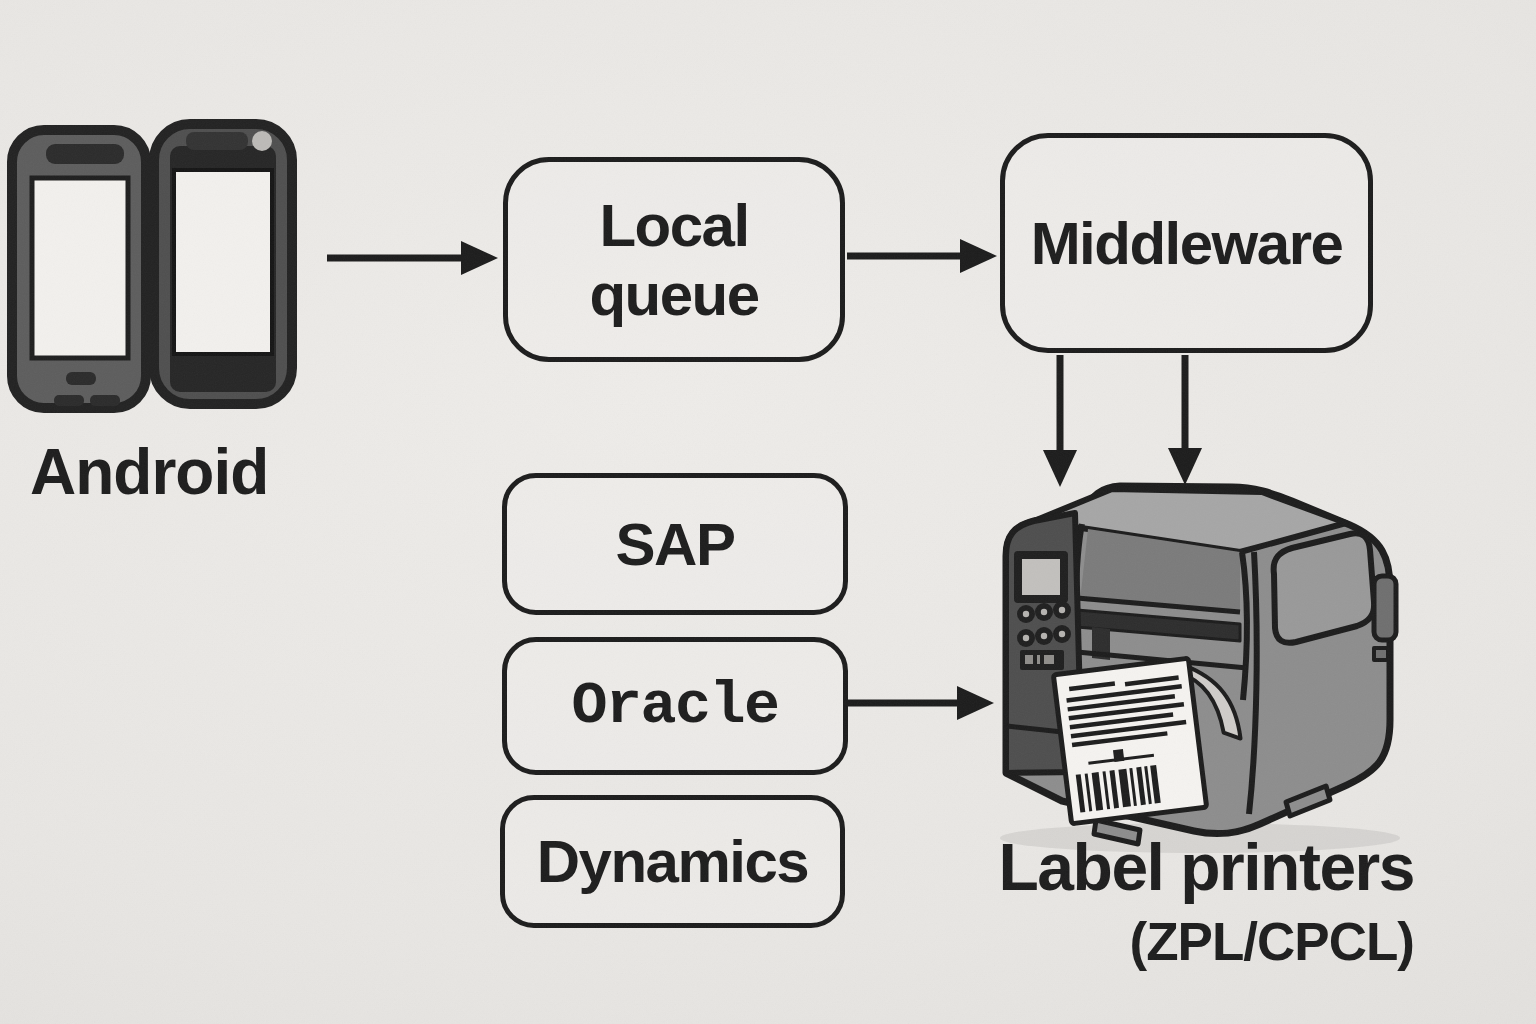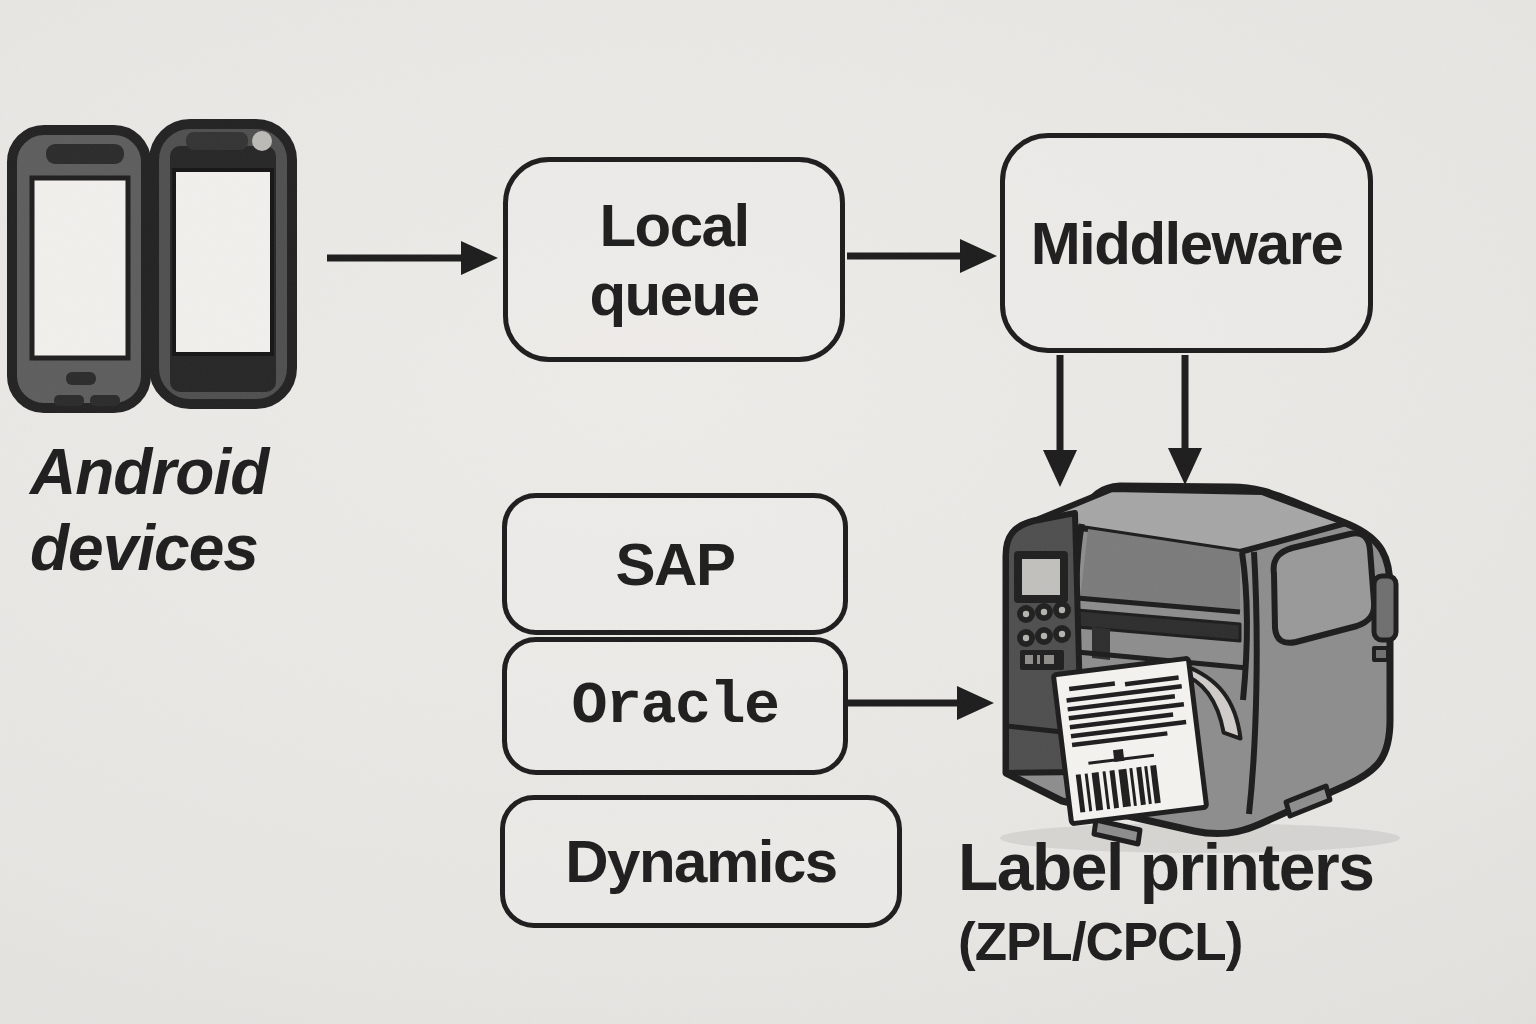--- a/index.html
+++ b/index.html
@@ -33,32 +33,32 @@
     font-weight: 700;
     font-size: 60px;
     letter-spacing: -1.5px;
     line-height: 1.15;
     color: #1d1d1d;
   }
   .box-label span { display: block; }
 
   #box-local-queue { left: 503px; top: 157px; width: 342px; height: 205px; border-radius: 46px; }
   #box-middleware  { left: 1000px; top: 133px; width: 373px; height: 220px; border-radius: 48px; }
-  #box-sap         { left: 502px; top: 473px; width: 346px; height: 142px; border-radius: 34px; margin-top: 20px; }
+  #box-sap         { left: 502px; top: 473px; width: 346px; height: 142px; border-radius: 34px; }
   #box-oracle      { left: 502px; top: 637px; width: 346px; height: 138px; border-radius: 34px; font-family: Liberation Mono, monospace; }
-  #box-dynamics    { left: 500px; top: 795px; width: 402px; height: 133px; border-radius: 34px; }
+  #box-dynamics    { left: 500px; top: 795px; width: 345px; height: 133px; border-radius: 34px; }
 
   .caption { position: absolute; font-weight: 700; color: #1d1d1d; }
   #caption-android {
     left: 30px; top: 434px; width: 330px;
-    font-size: 64px; line-height: 1.19; letter-spacing: -1px; text-align: left; font-style: italic;
+    font-size: 64px; line-height: 1.19; letter-spacing: -1px; text-align: left;
   }
   #caption-android span { display: block; }
   #caption-printers {
-    left: 958px; top: 834px; width: 456px; text-align: left;
+    left: 958px; top: 834px; width: 456px; text-align: right;
   }
   #caption-printers .cap1 { display: block; font-size: 66px; letter-spacing: -1.5px; line-height: 1.0; }
   #caption-printers .cap2 { display: block; font-size: 53px; letter-spacing: -1px; margin-top: 15px; line-height: 1.0; }
 </style>
 </head>
 <body>
 
 <div class="canvas">
 
   <svg class="art" viewBox="0 0 1536 1024">
@@ -230,21 +230,20 @@
   </div>
 
   <div class="box" id="box-dynamics">
     <div class="box-label">
       <span>Dynamics</span>
     </div>
   </div>
 
   <div class="caption" id="caption-android">
     <span>Android</span>
-    <span>devices</span>
   </div>
 
   <div class="caption" id="caption-printers">
     <span class="cap1">Label printers</span>
     <span class="cap2">(ZPL/CPCL)</span>
   </div>
 
   <svg class="grain">
     <filter id="grainNoise">
       <feTurbulence type="fractalNoise" baseFrequency="0.9" numOctaves="2" stitchTiles="stitch"></feTurbulence>

